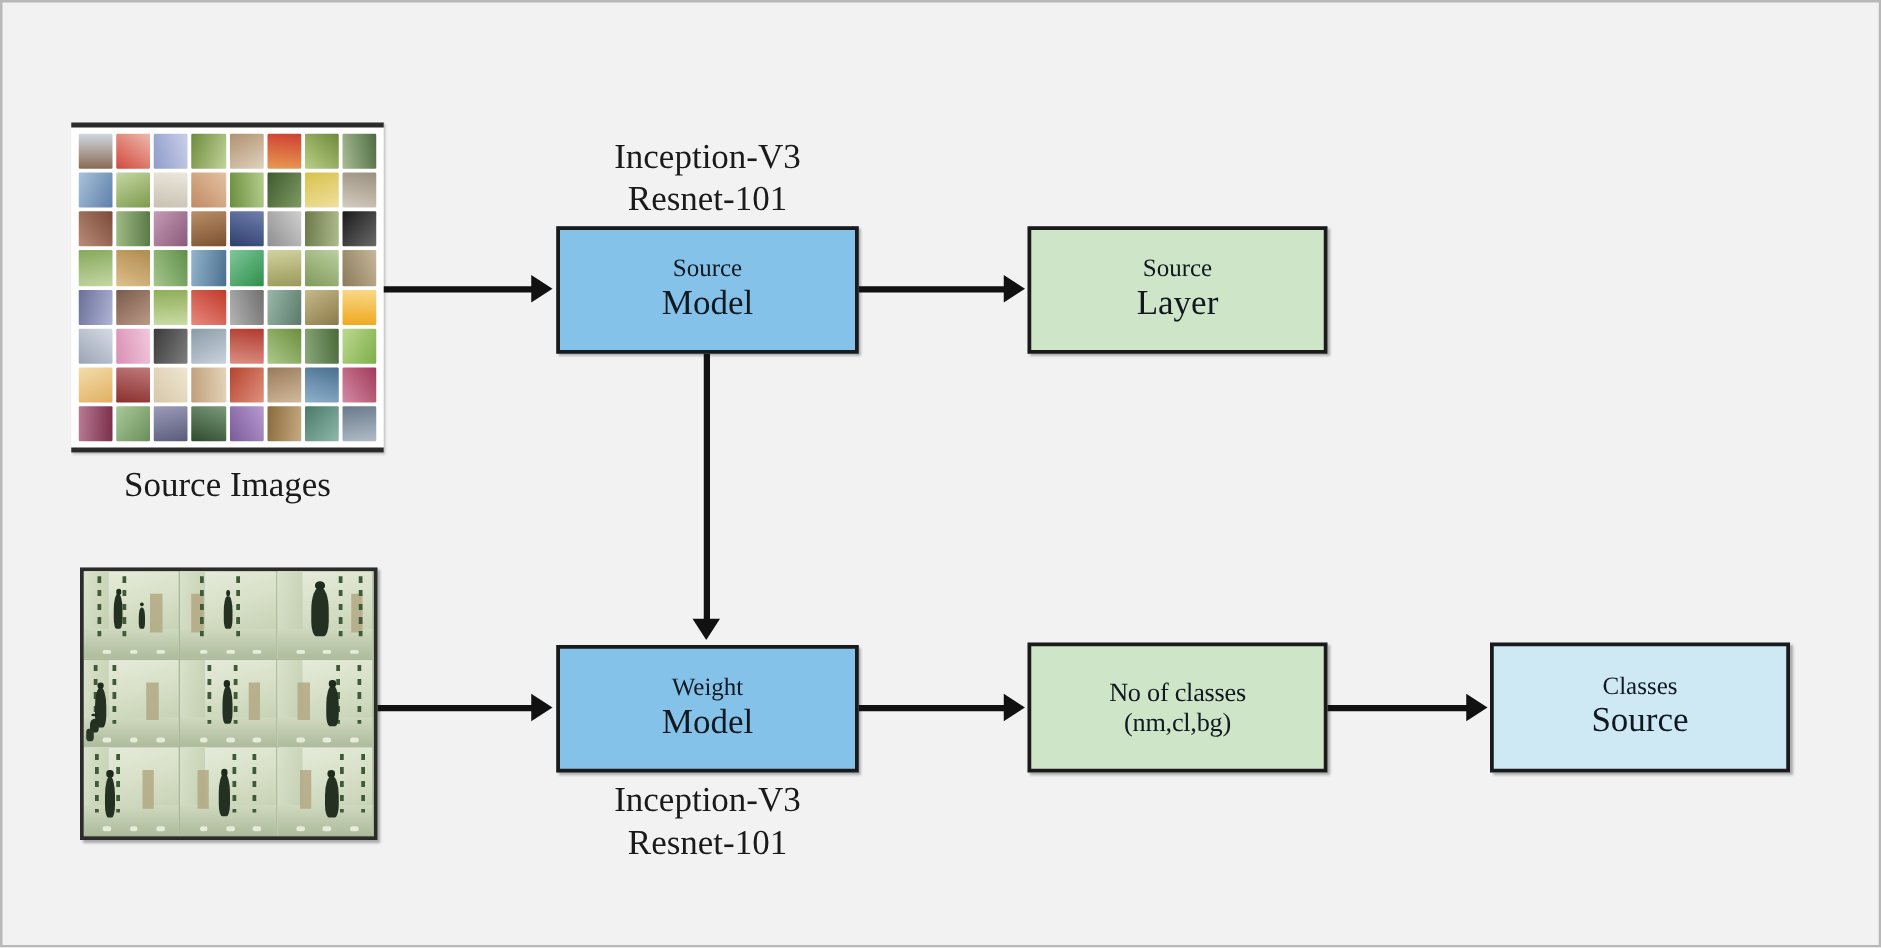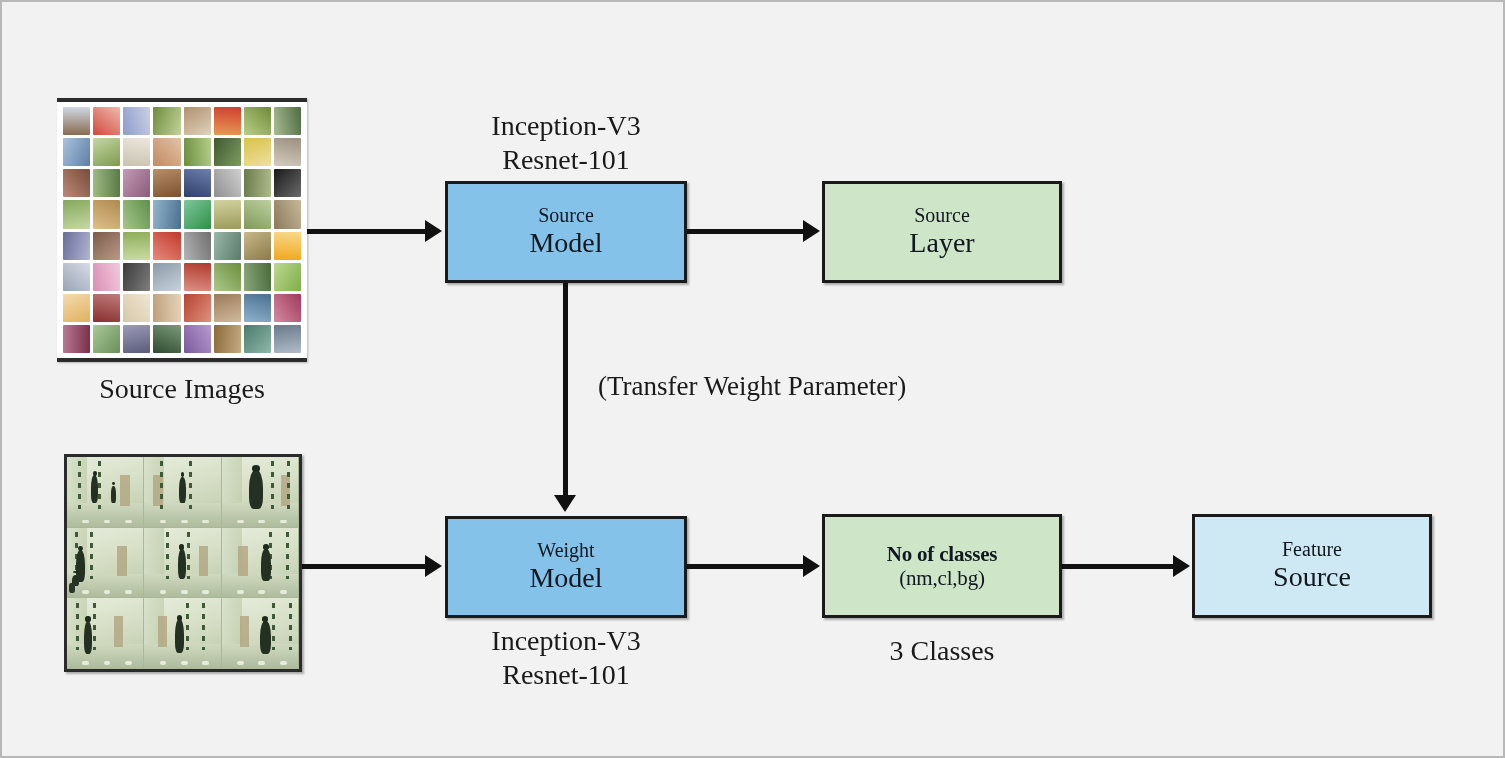--- a/index.html
+++ b/index.html
@@ -23,21 +23,21 @@
     flex-direction:column;
     align-items:center;
     justify-content:center;
     text-align:center;
     color:#101820;
     line-height:1.16;
     box-shadow:2px 2px 2px rgba(0,0,0,.30);
   }
   .nodebox .l1{font-size:20px;}
   .nodebox .l2{font-size:28px;}
-  .nodebox .s1{font-size:21px;letter-spacing:-.2px;font-weight:bold;}
+  .nodebox .s1{font-size:21px;letter-spacing:-.2px;}
   .nodebox .s2{font-size:21px;letter-spacing:-.2px;}
 
   .blue{background:#85c2ea;}
   .green{background:#cfe5c8;}
   .cyan{background:#cfe9f4;}
 
   
   .cap{
     position:absolute;
     text-align:center;
@@ -205,21 +205,20 @@
 
   <div class="harrow" style="left:685px;top:227px;width:118px;"></div>
 
 
   <div class="nodebox green" style="left:820px;top:179px;width:240px;height:102px;">
     <div class="l1">Source</div>
     <div class="l2">Layer</div>
   </div>
 
   <div class="varrow" style="left:561px;top:281px;height:214px;"></div>
-  <div class="cap mid" style="left:596px;top:368px;">(Transfer Weight Parameter)</div>
 
   <div id="tgt-data" style="left:62px;top:452px;width:238px;height:218px;">
     <div class="mont">
         <div class="frame">
           <div class="wallL"></div>
           <div class="floor"></div>
           <div class="door" style="left: 70%; top: 26%;"></div>
           <div class="dots" style="left: 14%;"></div>
           <div class="dots" style="left: 40%;"></div>
           <div class="tile" style="left: 20%; bottom: 5%; width: 9%; height: 5%;"></div>
@@ -342,22 +341,21 @@
     <div>Inception-V3</div>
     <div>Resnet-101</div>
   </div>
 
   <div class="harrow" style="left:685px;top:562px;width:118px;"></div>
 
   <div class="nodebox green" style="left:820px;top:512px;width:240px;height:104px;">
     <div class="s1">No of classes</div>
     <div class="s2">(nm,cl,bg)</div>
   </div>
-  <div class="cap big" style="left:820px;top:632px;width:240px;">3 Classes</div>
 
   <div class="harrow" style="left:1060px;top:562px;width:113px;"></div>
 
   <div class="nodebox cyan" style="left:1190px;top:512px;width:240px;height:104px;">
-    <div class="l1">Feature</div>
+    <div class="l1">Classes</div>
     <div class="l2">Source</div>
   </div>
 
 </div>
 
 </body></html>

